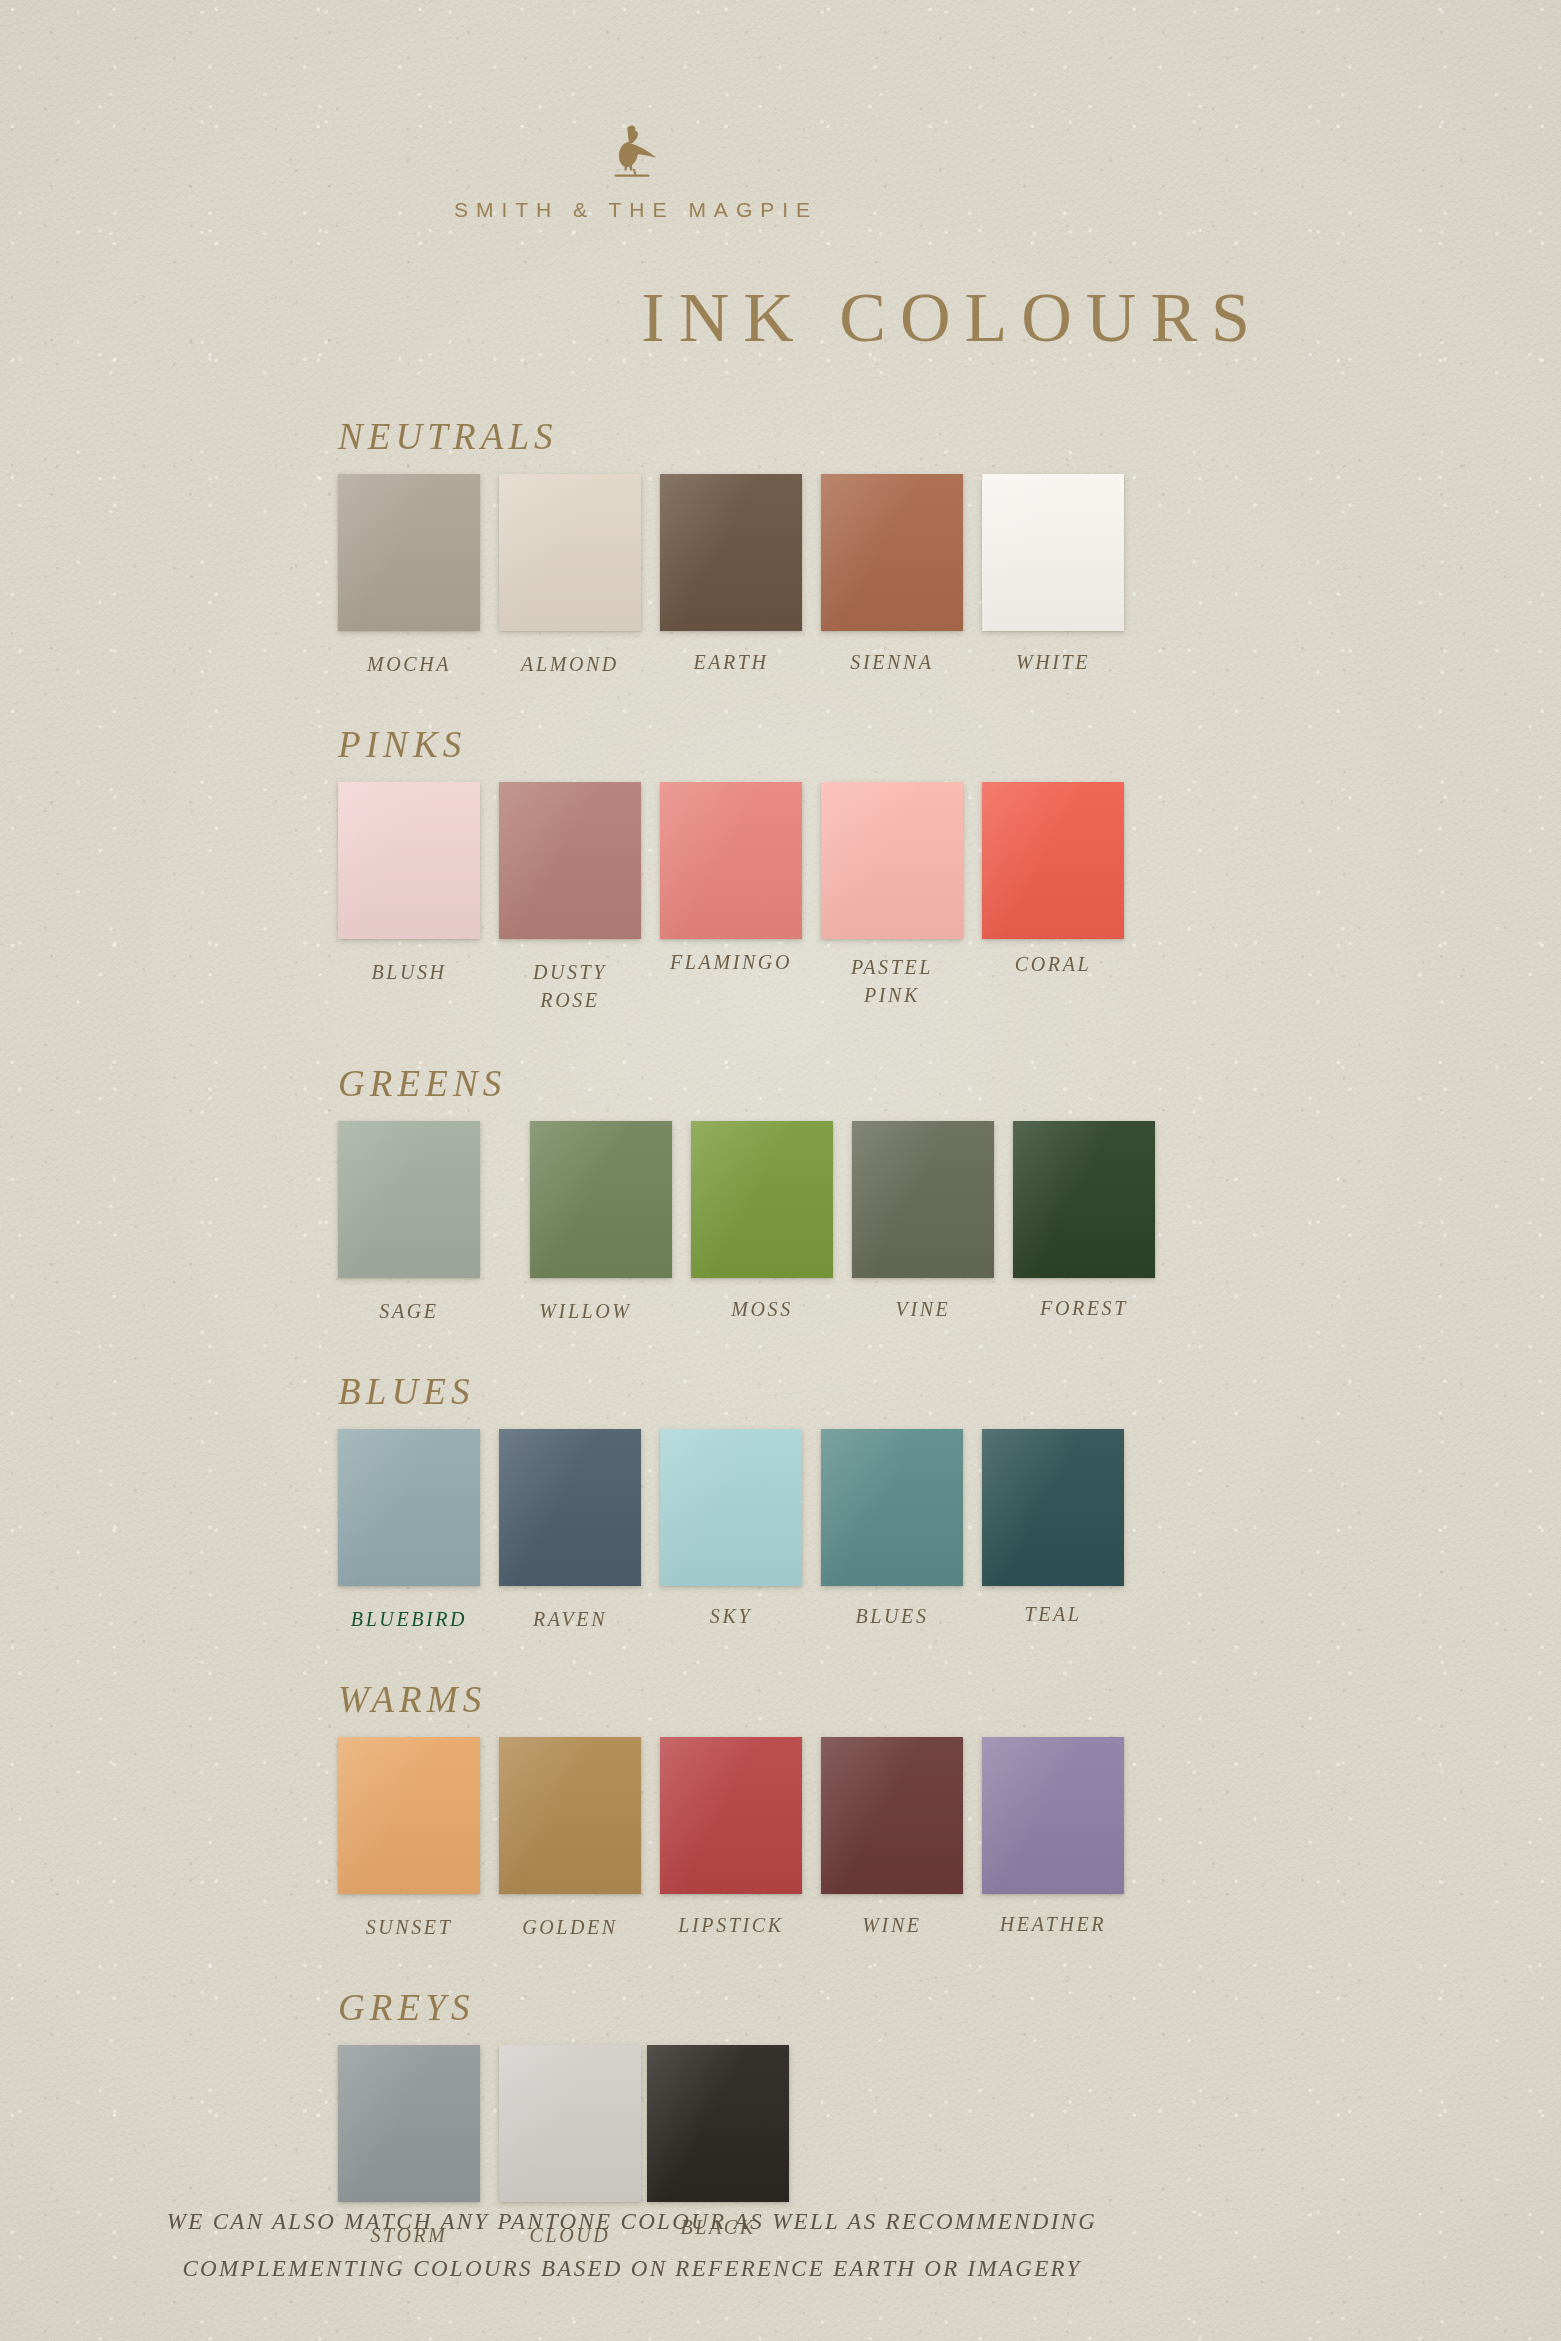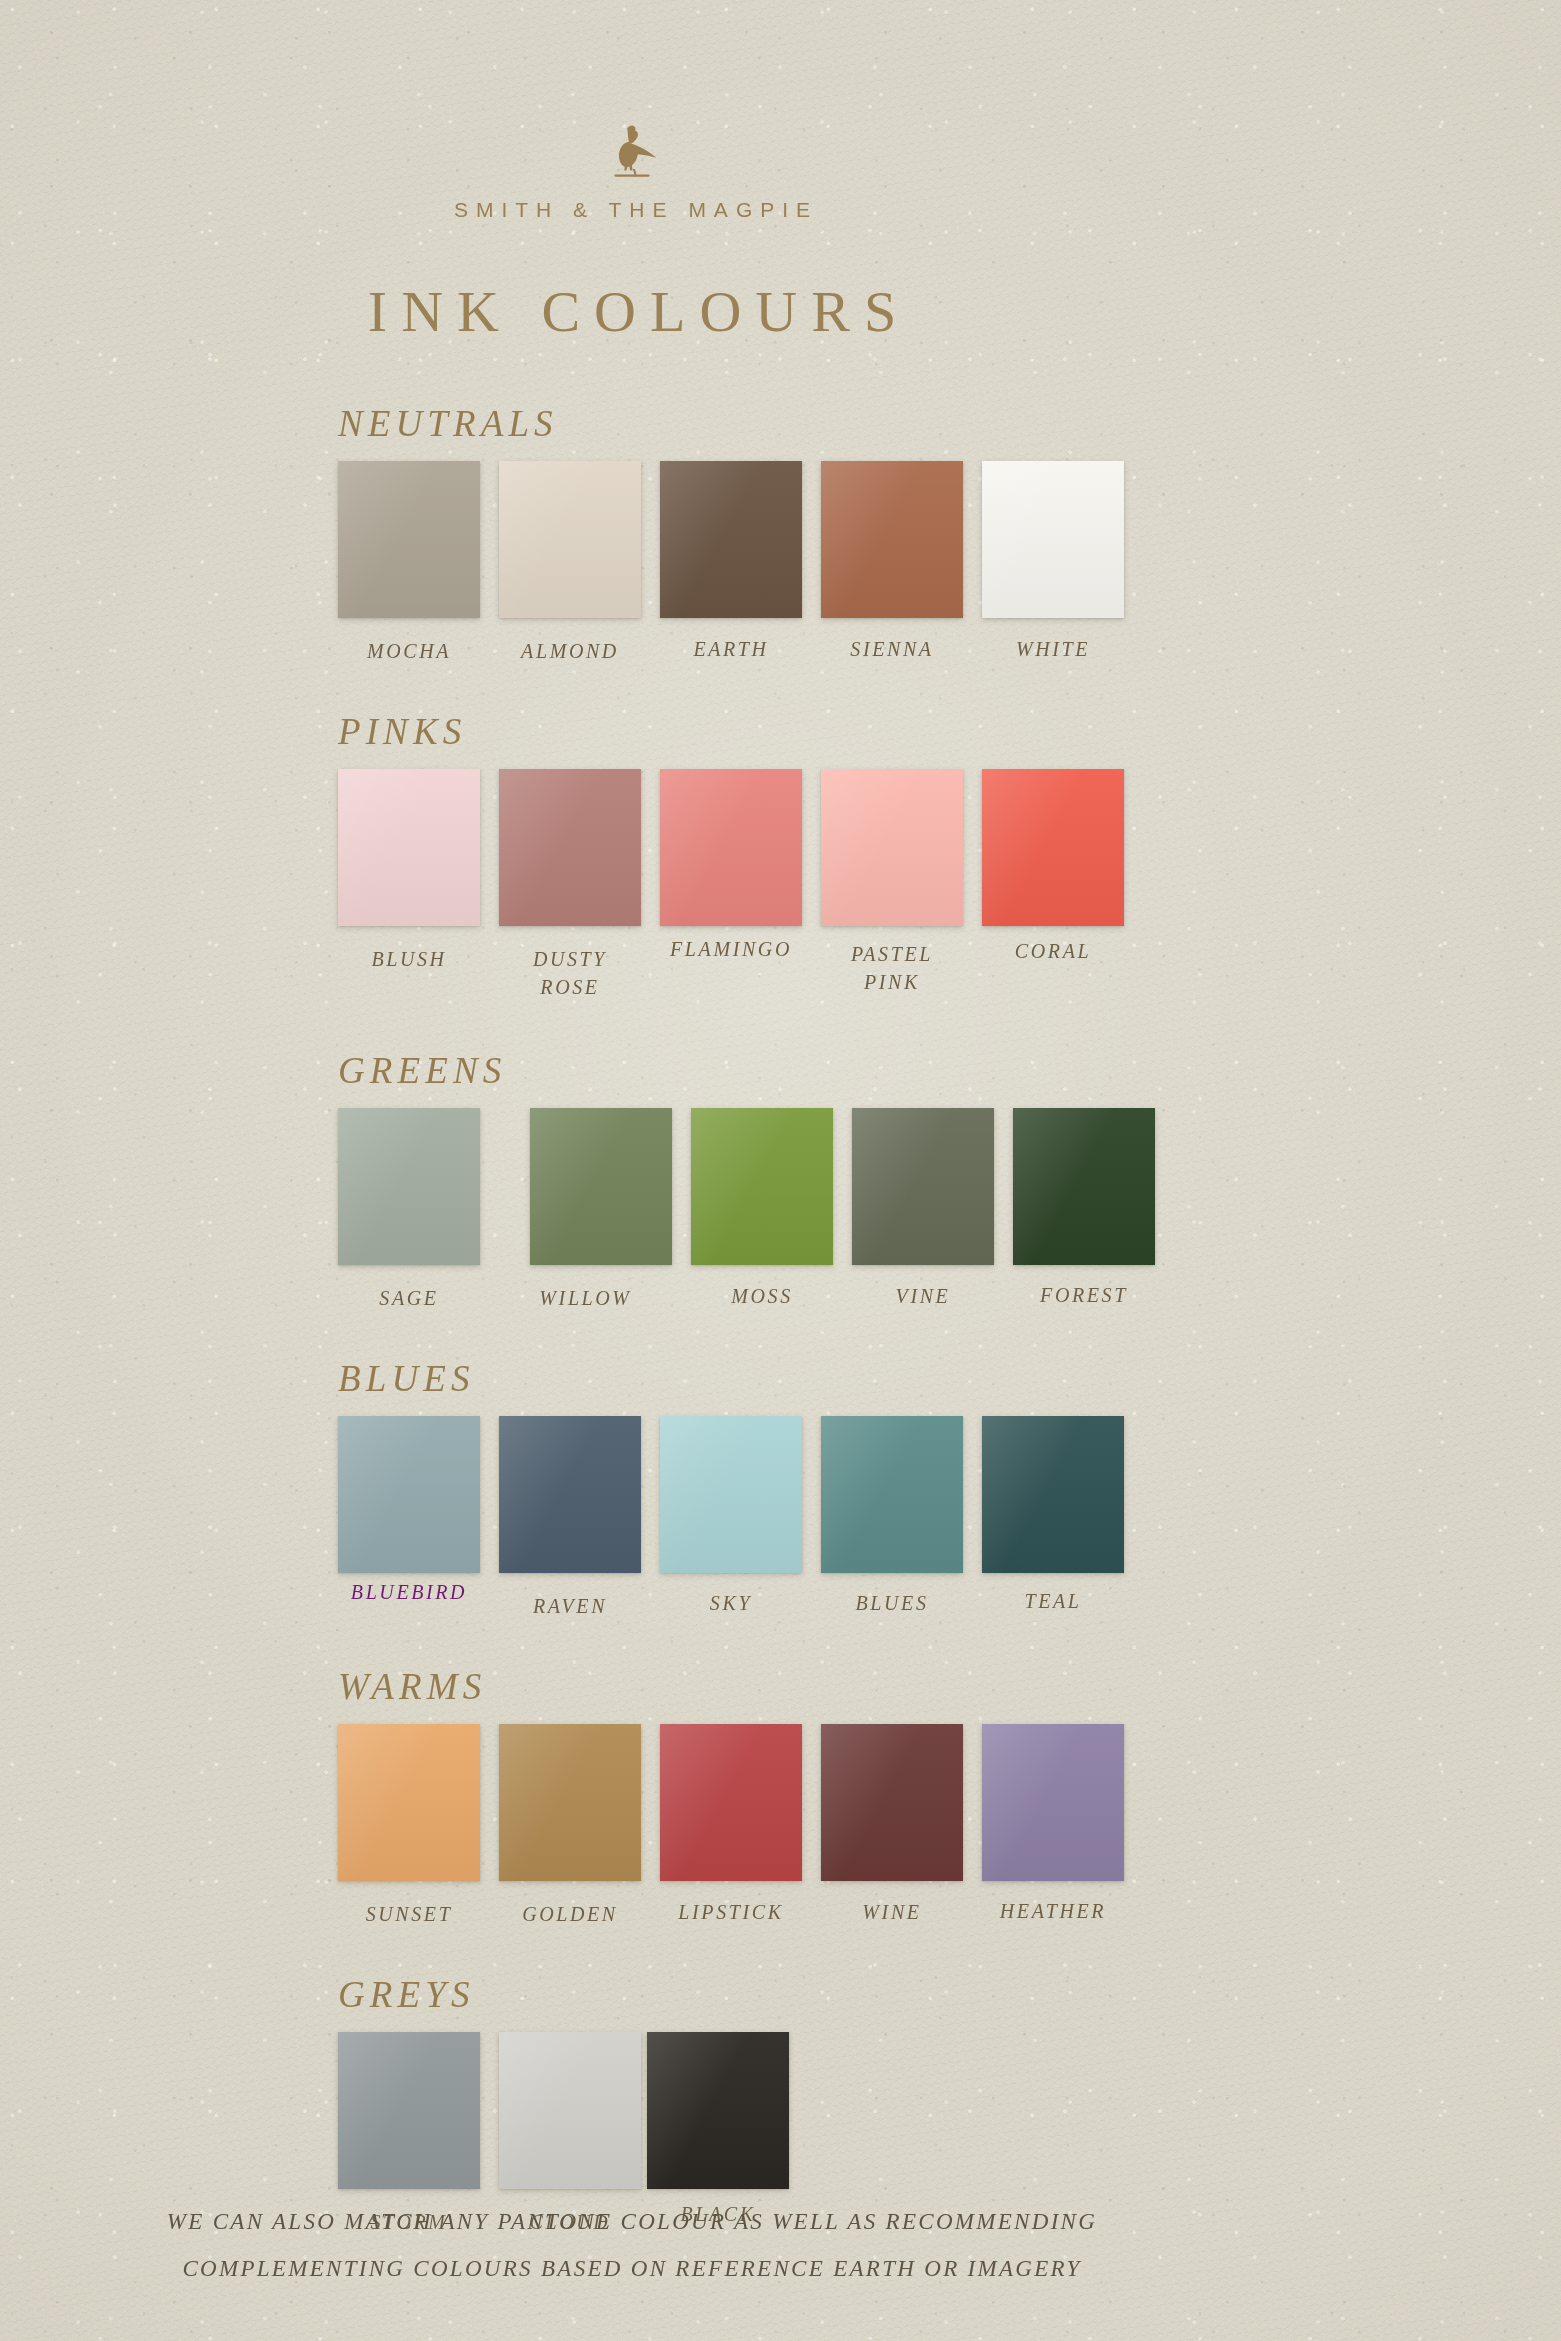--- a/index.html
+++ b/index.html
@@ -72,25 +72,26 @@
     font-family:"Liberation Sans", sans-serif;
     font-size:21px;
     letter-spacing:8px;
     color:#9a7f52;
     text-indent:8px;
   }
 
   .title {
     margin-top:56px;
     font-family:"Liberation Serif", serif;
-    font-size:58px;
+    font-size:70px;
     letter-spacing:14px;
     color:#9b8256;
     text-indent:14px;
     font-weight:400;
+    text-align:right;
   }
 
   
   .palette { position:relative; margin-top:57px; }
 
   .group { position:relative; }
 
   .group-heading {
     font-family:"Liberation Serif", serif;
     font-style:italic;
@@ -251,21 +252,21 @@
             <div class="swatch" style="background-color: rgb(45, 68, 40);"></div>
             <div class="swatch-label" style="color: rgb(109, 95, 71); top: 173px;">FOREST</div>
           </div>
         </div>
       </div>
       <div class="group" style="margin-top: 44px; padding-bottom: 48px;">
         <div class="group-heading" style="color: rgb(148, 124, 80);">BLUES</div>
         <div class="swatch-row">
           <div class="swatch-cell">
             <div class="swatch" style="background-color: rgb(147, 170, 174);"></div>
-            <div class="swatch-label" style="color: #701a75; top: 162px;">BLUEBIRD</div>
+            <div class="swatch-label" style="color: #14532d; top: 176px;">BLUEBIRD</div>
           </div>
           <div class="swatch-cell" style="margin-left: 19px;">
             <div class="swatch" style="background-color: rgb(77, 94, 109);"></div>
             <div class="swatch-label" style="color: rgb(109, 95, 71); top: 176px;">RAVEN</div>
           </div>
           <div class="swatch-cell" style="margin-left: 19px;">
             <div class="swatch" style="background-color: rgb(170, 211, 213);"></div>
             <div class="swatch-label" style="color: rgb(109, 95, 71); top: 173px;">SKY</div>
           </div>
           <div class="swatch-cell" style="margin-left: 19px;">

